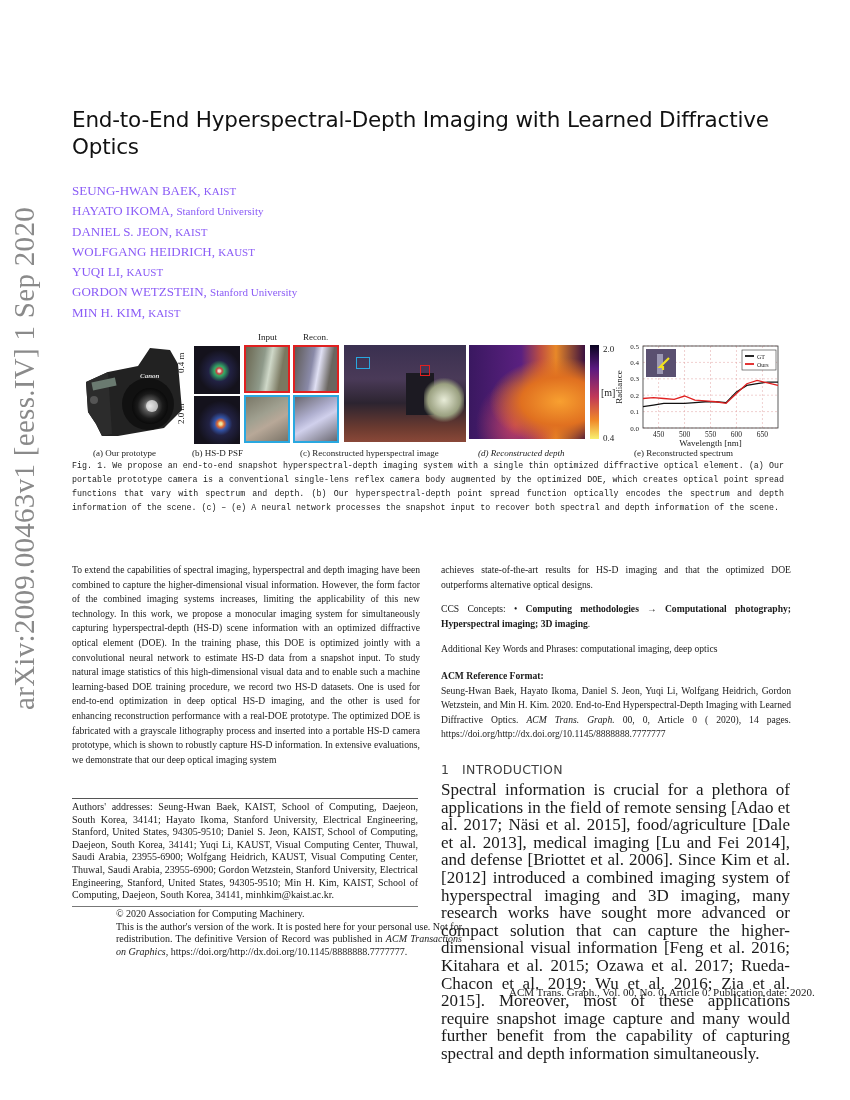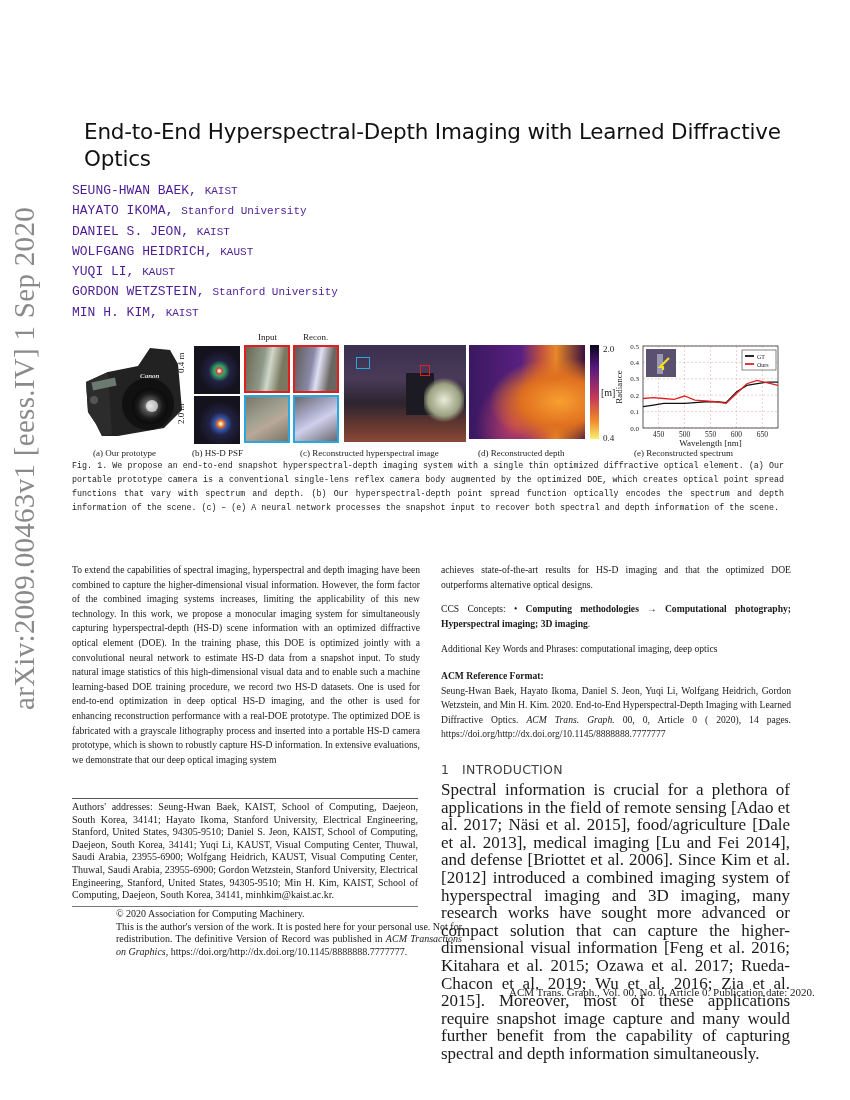--- a/index.html
+++ b/index.html
@@ -1,39 +1,39 @@
 <!DOCTYPE html>
 <html><head>
 <meta charset="utf-8">
 <style>
   html, body { margin:0; padding:0; background:#ffffff; }
   body { width:850px; height:1100px; position:relative; overflow:hidden; font-family:"Liberation Serif", serif; color:#1a1a1a; }
   .abs { position:absolute; }
   .arxiv { position:absolute; left:8px; top:710px; transform-origin:0 0; transform:rotate(-90deg); font-family:"Liberation Serif", serif; font-size:29px; color:#8a8a8a; white-space:nowrap; letter-spacing:0.3px; }
   .title { left:72px; top:106px; width:720px; font-family:"DejaVu Sans", sans-serif; font-size:21.5px; line-height:27px; color:#111; font-weight:normal; letter-spacing:-0.2px; }
-  .authors { left:72px; top:181px; font-family:Liberation Mono, monospace; font-size:13px; line-height:19.3px; color:#4c1d95; }
+  .authors { left:72px; top:181px; font-family:Liberation Serif, serif; font-size:13px; line-height:19.3px; color:#8b5cf6; }
   .authors .aff { font-size:11px; }
   .sublabel { position:absolute; font-size:9px; color:#222; white-space:nowrap; font-family:"Liberation Serif", serif; }
   .caption { left:72px; top:459px; width:712px; font-family:Liberation Mono, monospace; font-size:8.3px; line-height:14px; color:#222; text-align:justify; }
   .col { font-family:"Liberation Serif", serif; font-size:9.6px; line-height:14.6px; color:#1a1a1a; text-align:justify; }
   .left-abs { left:72px; top:563px; width:348px; }
   .right-col { left:441px; width:350px; }
   .rule { position:absolute; height:0; border-top:1.5px solid #555; }
   .small { font-size:10px; line-height:12.6px; }
   .intro-h { left:441px; top:762px; font-family:"DejaVu Sans", sans-serif; font-size:12.5px; color:#404040; letter-spacing:0.3px; }
   .intro-body { left:441px; top:781px; width:349px; font-size:17px; line-height:17.6px; }
   .footer { left:509px; top:986px; font-size:11px; color:#222; }
   .img { position:absolute; overflow:hidden; }
 </style>
 </head>
 <body>
 
 <div class="arxiv">arXiv:2009.00463v1  [eess.IV]  1 Sep 2020</div>
 
-<h1 class="abs title" style="margin:12px;">End-to-End Hyperspectral-Depth Imaging with Learned Diffractive Optics</h1>
+<h1 class="abs title" style="margin:0;">End-to-End Hyperspectral-Depth Imaging with Learned Diffractive Optics</h1>
 
 <div class="abs authors">
   <div><span>SEUNG-HWAN BAEK</span>, <span class="aff">KAIST</span></div>
   <div><span>HAYATO IKOMA</span>, <span class="aff">Stanford University</span></div>
   <div><span>DANIEL S. JEON</span>, <span class="aff">KAIST</span></div>
   <div><span>WOLFGANG HEIDRICH</span>, <span class="aff">KAUST</span></div>
   <div><span>YUQI LI</span>, <span class="aff">KAUST</span></div>
   <div><span>GORDON WETZSTEIN</span>, <span class="aff">Stanford University</span></div>
   <div><span>MIN H. KIM</span>, <span class="aff">KAIST</span></div>
 </div>
@@ -86,21 +86,21 @@
   <div class="sublabel" style="left:300px;top:448px;">(c) Reconstructed hyperspectral image</div>
 
   <div class="img" style="left:469px;top:345px;width:116px;height:94px;background:
       radial-gradient(ellipse at 78% 60%, #f8a030 0%, #e07020 30%, transparent 55%),
       radial-gradient(ellipse at 40% 85%, #c04060 0%, transparent 40%),
       linear-gradient(90deg,#3a1860 0%,#5a2080 45%,#c05040 62%,#e88828 75%,#3a1040 100%);"></div>
   <div class="img" style="left:590px;top:345px;width:9px;height:94px;background:linear-gradient(180deg,#0a0420 0%,#5a1a80 25%,#c03858 55%,#f08828 80%,#f8f070 100%);"></div>
   <div class="sublabel" style="left:603px;top:344px;">2.0</div>
   <div class="sublabel" style="left:601px;top:387px;font-size:10px;">[m]</div>
   <div class="sublabel" style="left:603px;top:433px;">0.4</div>
-  <div class="sublabel" style="left:478px;top:448px;">(d) Reconstructed depth</div>
+  <div class="sublabel" style="left:478px;top:448px;font-style:italic;">(d) Reconstructed depth</div>
 
   <div class="abs" style="left:613px;top:341px;width:175px;height:108px;">
     <svg id="spec-svg" width="175" height="108" viewBox="0 0 175 108">
         <line x1="30" x2="165" y1="87" y2="87" stroke="#e0a0a0" stroke-dasharray="2,2" stroke-width="0.5"></line>
         <text x="26" y="89.5" font-size="7" text-anchor="end" fill="#222" font-family="Liberation Serif, serif">0.0</text>
         <line x1="30" x2="165" y1="70.6" y2="70.6" stroke="#e0a0a0" stroke-dasharray="2,2" stroke-width="0.5"></line>
         <text x="26" y="73.1" font-size="7" text-anchor="end" fill="#222" font-family="Liberation Serif, serif">0.1</text>
         <line x1="30" x2="165" y1="54.199999999999996" y2="54.199999999999996" stroke="#e0a0a0" stroke-dasharray="2,2" stroke-width="0.5"></line>
         <text x="26" y="56.699999999999996" font-size="7" text-anchor="end" fill="#222" font-family="Liberation Serif, serif">0.2</text>
         <line x1="30" x2="165" y1="37.800000000000004" y2="37.800000000000004" stroke="#e0a0a0" stroke-dasharray="2,2" stroke-width="0.5"></line>

